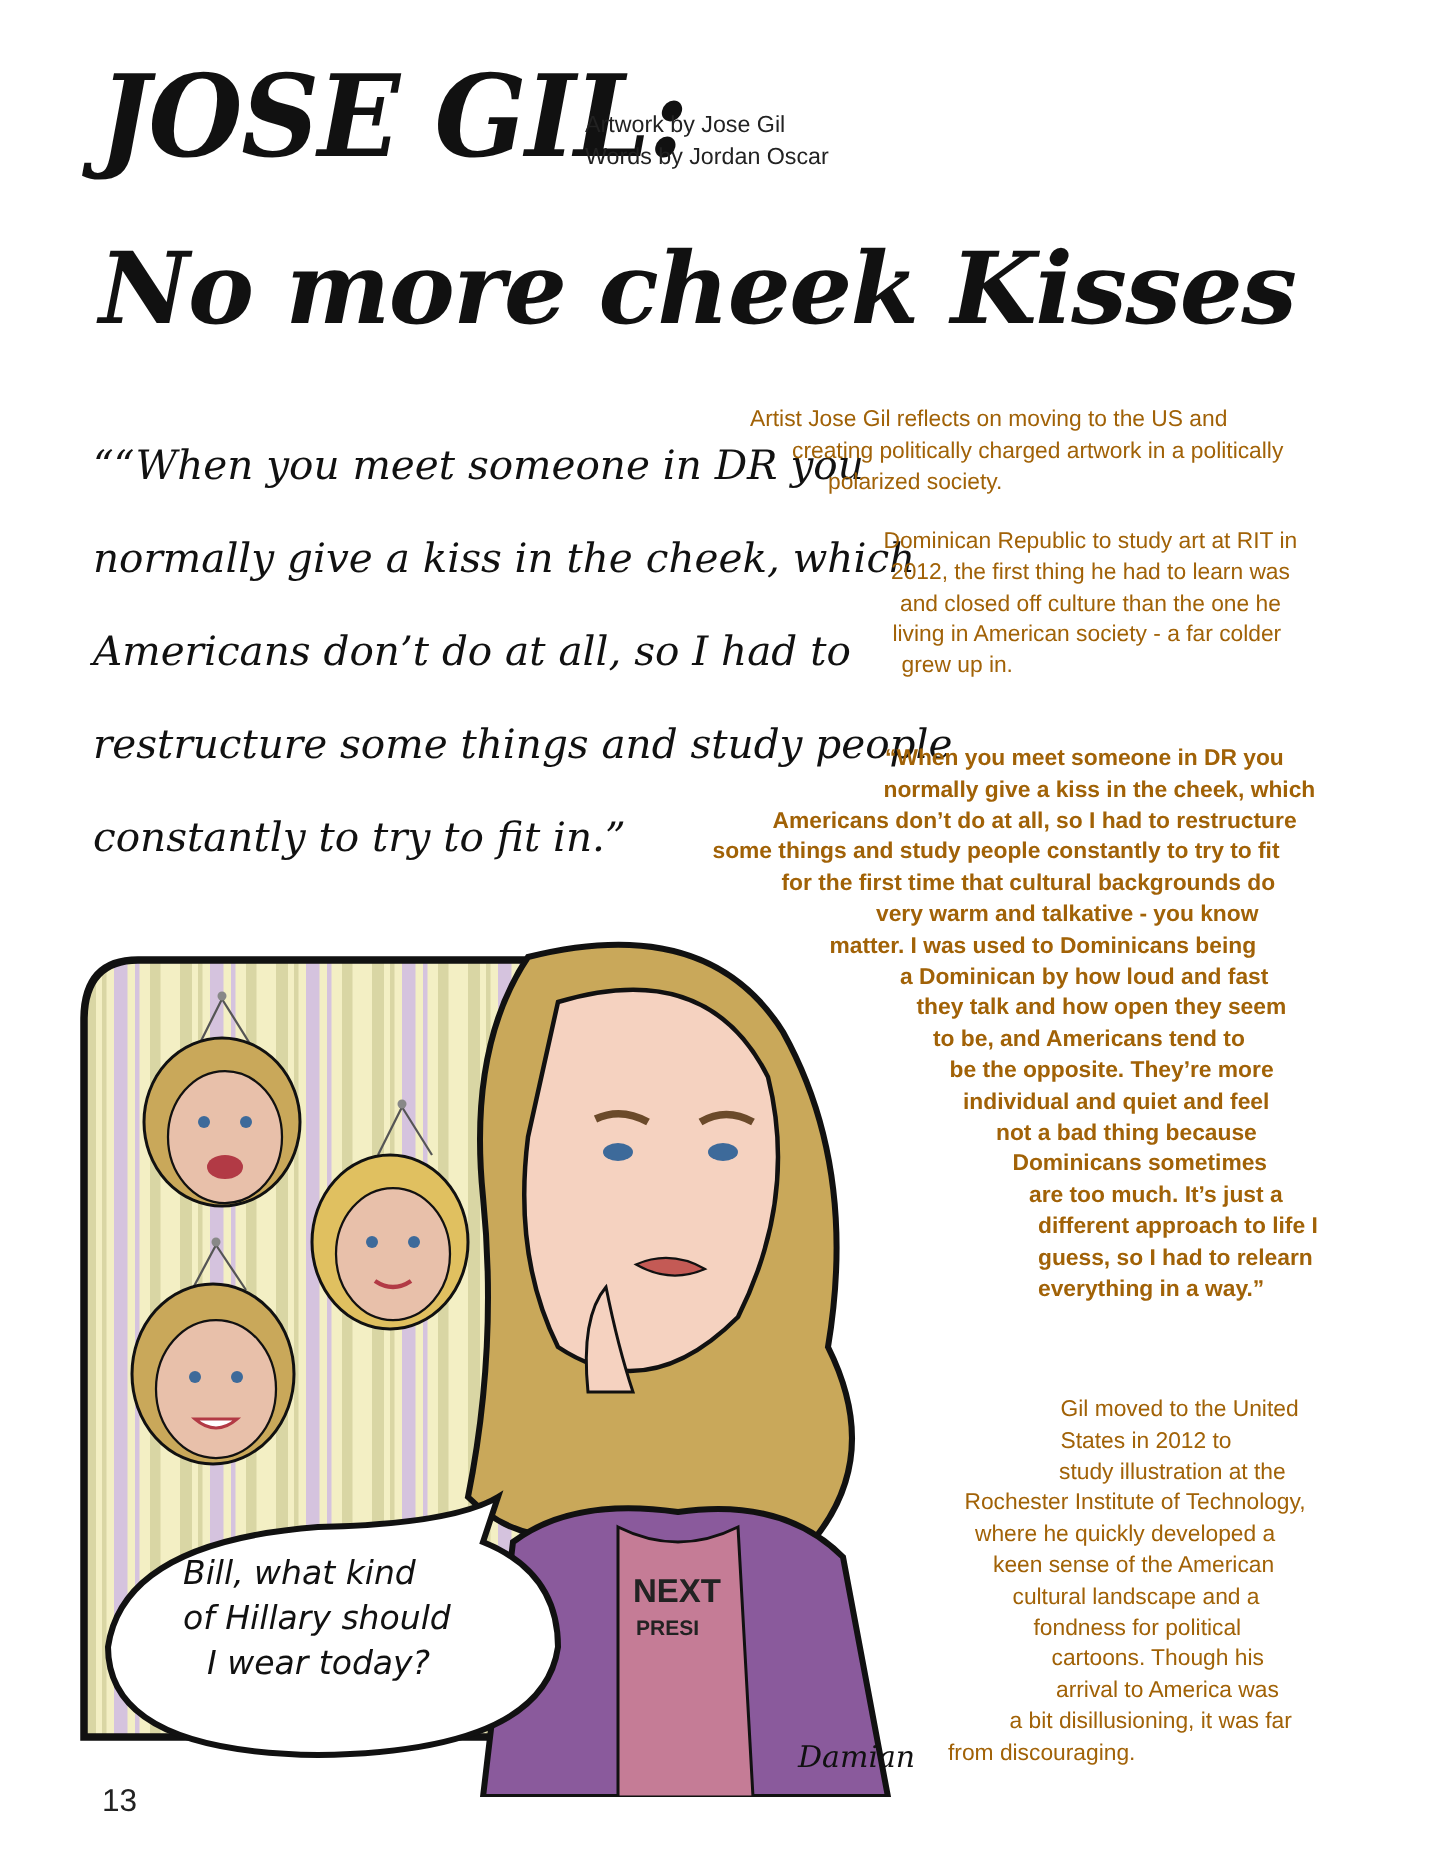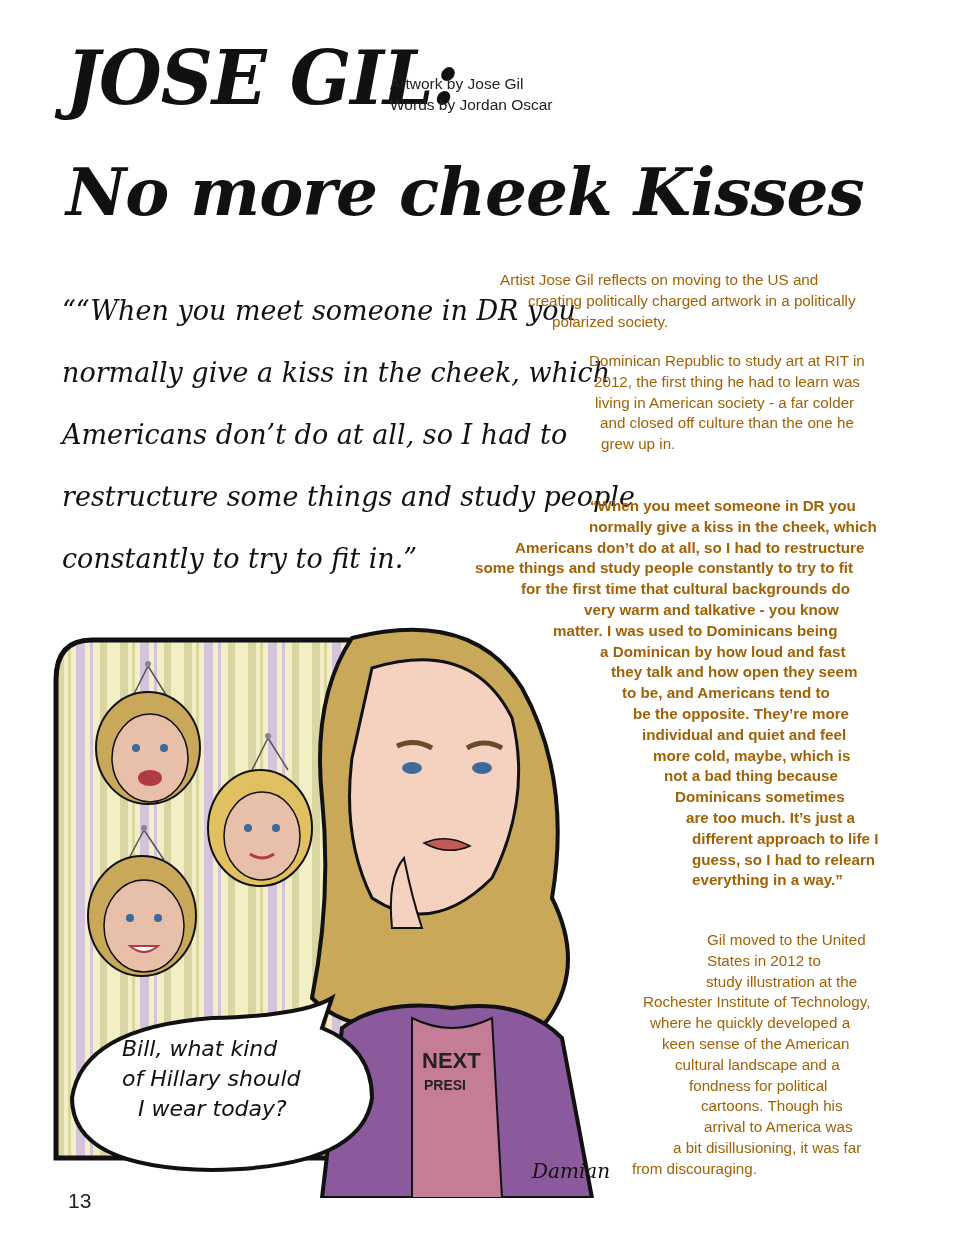--- a/index.html
+++ b/index.html
@@ -39,38 +39,37 @@
 
 <div class="txt deck">
     <span style="padding-left: 20px;">Artist Jose Gil reflects on moving to the US and</span>
     <span style="padding-left: 48px;">creating politically charged artwork in a politically</span>
     <span style="padding-left: 72px;">polarized society.</span>
   </div>
 
 <div class="txt p1">
     <span style="padding-left: 4px;">Dominican Republic to study art at RIT in</span>
     <span style="padding-left: 9px;">2012, the first thing he had to learn was</span>
+    <span style="padding-left: 15px;">and closed off culture than the one he</span>
     <span style="padding-left: 10px;">living in American society - a far colder</span>
-    <span style="padding-left: 15px;">and closed off culture than the one he</span>
     <span style="padding-left: 16px;">grew up in.</span>
   </div>
 <div class="txt p2">
     <span style="padding-left: 125px;">“When you meet someone in DR you</span>
     <span style="padding-left: 124px;">normally give a kiss in the cheek, which</span>
     <span style="padding-left: 50px;">Americans don’t do at all, so I had to restructure</span>
     <span style="padding-left: 10px;">some things and study people constantly to try to fit</span>
     <span style="padding-left: 56px;">for the first time that cultural backgrounds do</span>
     <span style="padding-left: 119px;">very warm and talkative - you know</span>
     <span style="padding-left: 88px;">matter. I was used to Dominicans being</span>
     <span style="padding-left: 135px;">a Dominican by how loud and fast</span>
     <span style="padding-left: 146px;">they talk and how open they seem</span>
     <span style="padding-left: 157px;">to be, and Americans tend to</span>
     <span style="padding-left: 168px;">be the opposite. They’re more</span>
     <span style="padding-left: 177px;">individual and quiet and feel</span>
-    <span style="padding-left: 188px;">more cold, maybe, which is</span>
     <span style="padding-left: 199px;">not a bad thing because</span>
     <span style="padding-left: 210px;">Dominicans sometimes</span>
     <span style="padding-left: 221px;">are too much. It’s just a</span>
     <span style="padding-left: 227px;">different approach to life I</span>
     <span style="padding-left: 227px;">guess, so I had to relearn</span>
     <span style="padding-left: 227px;">everything in a way.”</span>
   </div>
 <div class="txt p3">
     <span style="padding-left: 77px;">Gil moved to the United</span>
     <span style="padding-left: 77px;">States in 2012 to</span>

